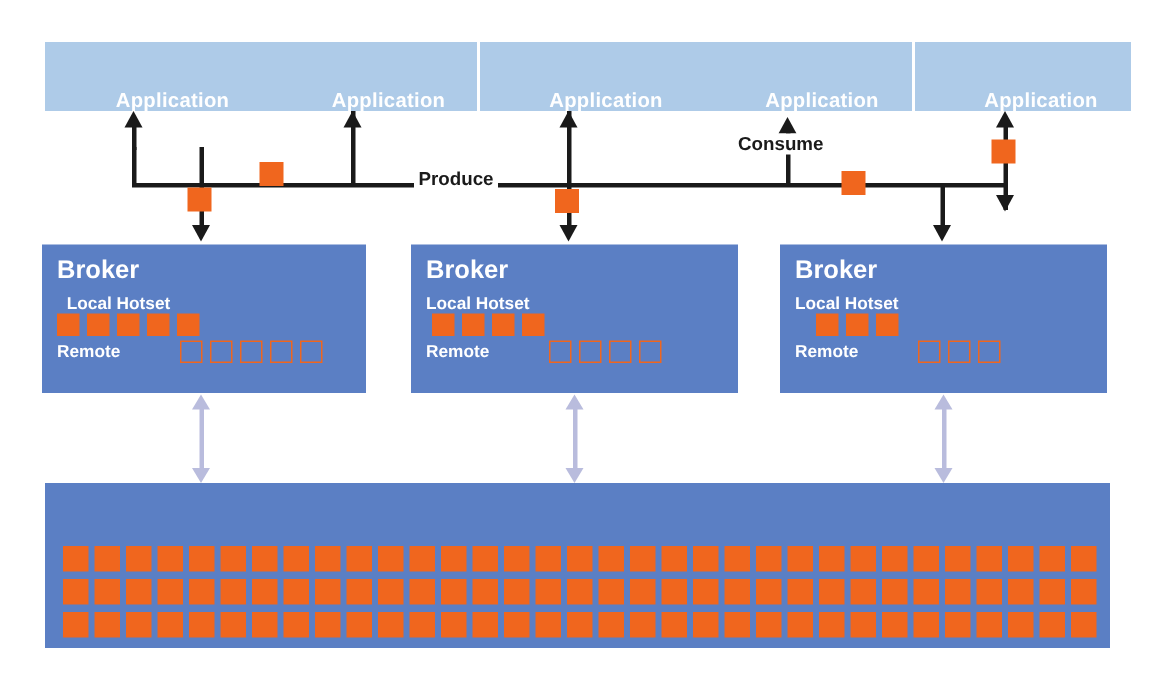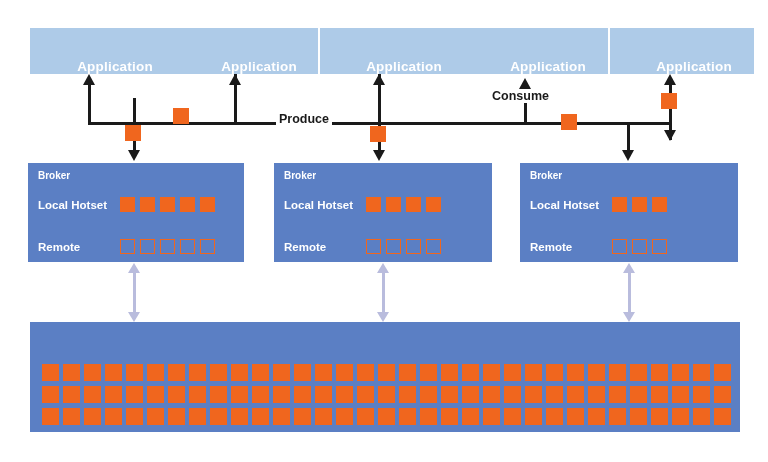--- a/index.html
+++ b/index.html
@@ -29,30 +29,30 @@
   
   .broker-box{
     position:absolute;
     height:99px;
     background:#5b7fc4;
   }
   .broker-title{
     position:absolute;
     left:10px;top:7px;
     color:#ffffff;
-    font-size:10px;
+    font-size:17px;
     font-weight:bold;
   }
   .row{
     position:absolute;
     left:10px;
     display:flex;align-items:center;
   }
-  .row-hot{top:34px;}
-  .row-rem{top:76px;justify-content:center;}
+  .row-hot{top:34px;flex-direction:column;}
+  .row-rem{top:64px;justify-content:center;}
   .row-label{
     color:#ffffff;
     font-size:11.5px;
     font-weight:bold;
     white-space:nowrap;
     width:82px;
   }
   .chips{display:flex;align-items:center;gap:5px;}
   .chip-filled{
     width:15px;height:15px;

